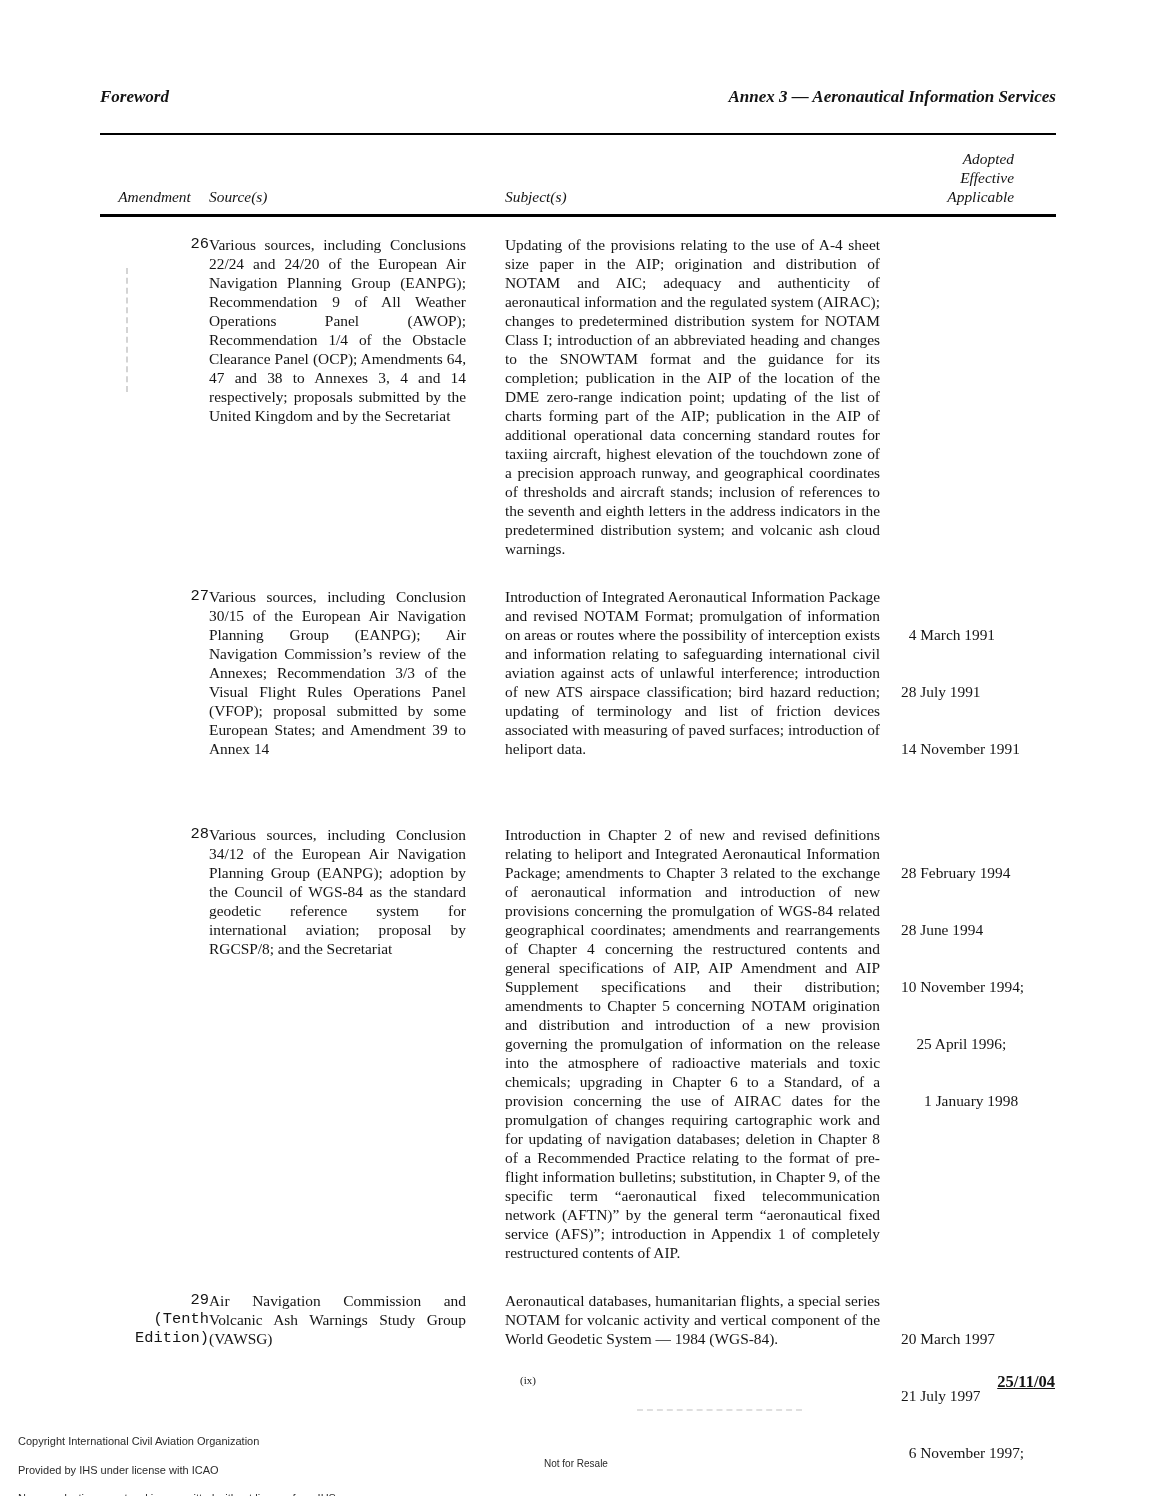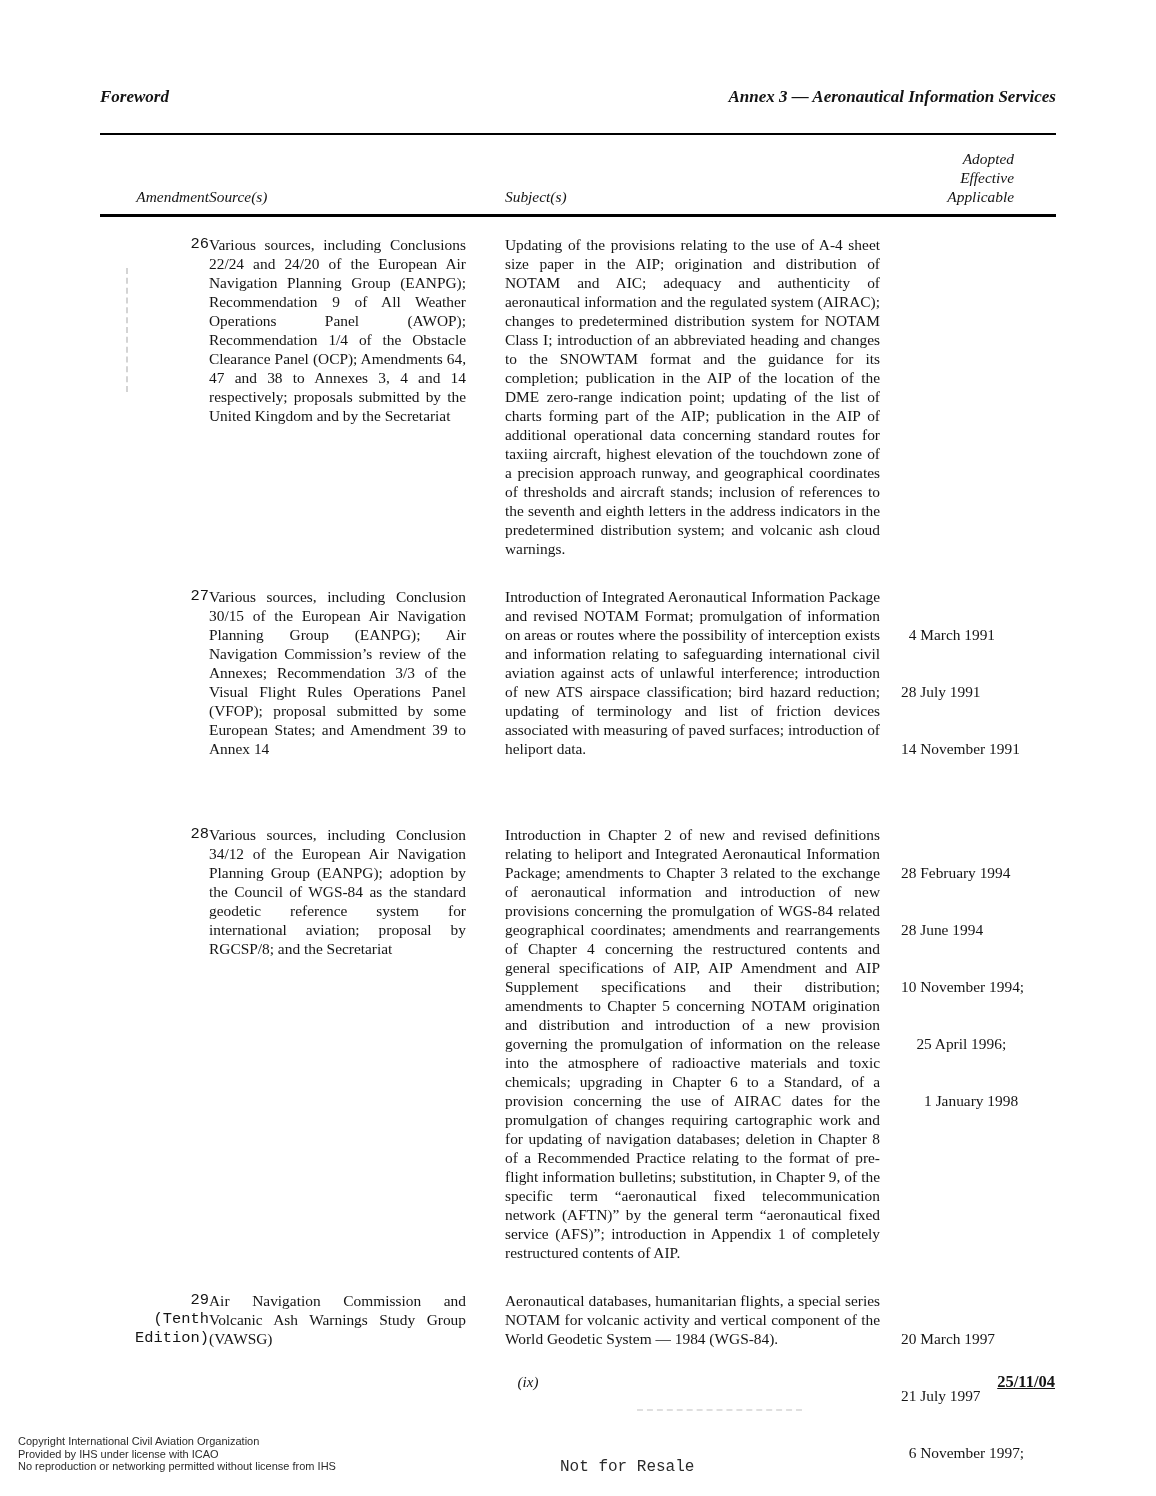--- a/index.html
+++ b/index.html
@@ -22,34 +22,34 @@
   .rule-top { border: 0; border-top: 2px solid #000; margin: 26px 0 0 0; }
   .rule-head { border: 0; border-top: 3px solid #000; margin: 0; }
 
   
   .tgrid {
     display: grid;
     grid-template-columns: 109px 269px 27px 375px 21px 155px;
     font-size: 15.4px;
   }
   .thead { align-items: end; padding: 14px 0 8px 0; font-style: italic; }
-  .thead .h-amendment { text-align: right; }
+  .thead .h-amendment { text-align: center; }
   .thead .h-sources, .thead .h-subjects { text-align: left; }
   .thead .h-dates { text-align: right; padding-right: 42px; line-height: 19px; }
 
   .trow { margin-top: 9px; padding-top: 9px; line-height: 19px; }
   .trow .c-amendment { text-align: right; font-family: Liberation Mono, monospace; }
   .trow .c-sources { text-align: justify; padding-right: 12px; }
   .trow .c-subjects { text-align: justify; }
   .trow .c-dates { white-space: pre; }
 
   
   .footer-pagenum {
     position: absolute; left: 0; top: 1374px; width: 1056px;
-    text-align: center; font-style: italic; font-size: 15px;
+    text-align: center; font-size: 11px;
   }
   .footer-date {
     position: absolute; right: 101px; top: 1372px;
     font-weight: bold; font-size: 16.5px; text-decoration: underline;
   }
 
   
   .change-bar {
     position: absolute; left: 126px; top: 268px; height: 124px; width: 0;
     border-left: 2px dashed #c3c3c3; opacity: .7;
@@ -59,25 +59,25 @@
     border-top: 2px dashed #cfcfcf; opacity: .65;
   }
 
   
   .license {
     position: absolute; left: 18px; top: 1436px;
     font-family: "Liberation Sans", "DejaVu Sans", sans-serif;
     font-size: 11px; line-height: 10.8px; color: #2b2b2b;
   }
   .license div { margin-bottom: 0; padding-bottom: 0; line-height: 10.5px; margin-top: 0; }
-  .license div + div { margin-top: 2px; }
+  .license div + div { margin-top: 18px; }
   .not-for-resale {
-    position: absolute; left: 560px; top: 1458px;
-    font-family: Liberation Mono, monospace;
-    font-size: 16px; color: #2b2b2b;
+    position: absolute; left: 544px; top: 1458px;
+    font-family: Liberation Sans, sans-serif;
+    font-size: 10px; color: #2b2b2b;
   }
 </style>
 </head>
 <body>
 
 <div class="change-bar"></div>
 
 <div class="content">
 
   <div class="running-header">

